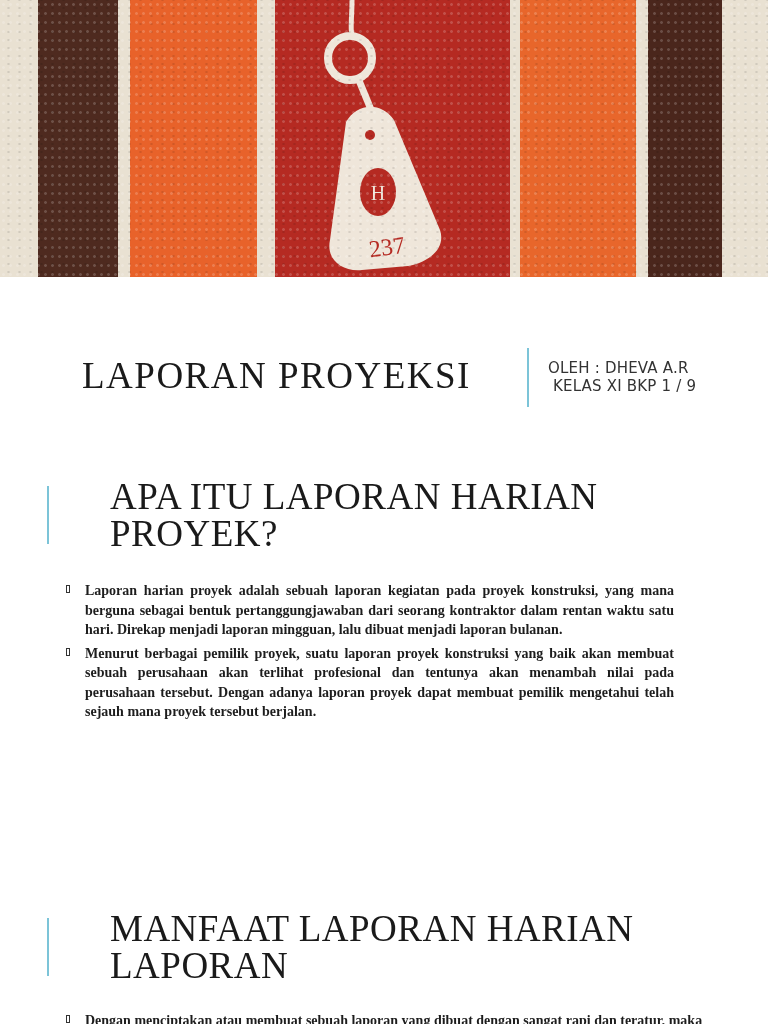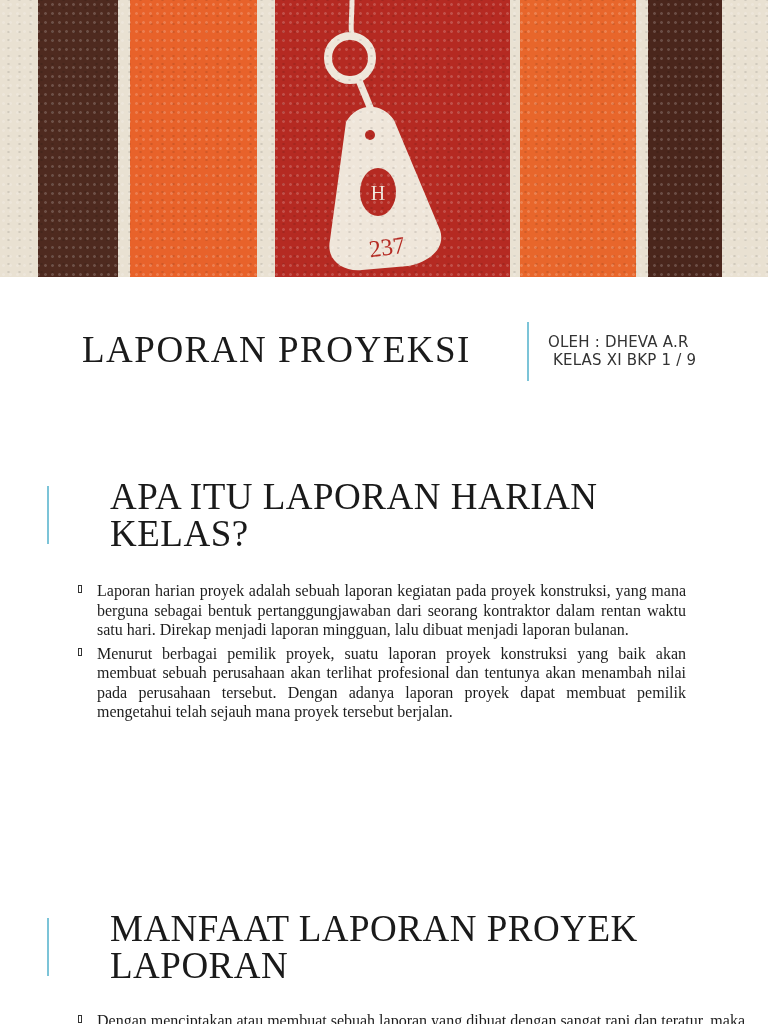--- a/index.html
+++ b/index.html
@@ -24,21 +24,21 @@
       background-image:
         radial-gradient(rgba(255,255,255,0.18) 1px, transparent 1.5px),
         radial-gradient(rgba(0,0,0,0.10) 1px, transparent 1.5px);
       background-size: 7px 9px, 11px 8px;
       background-position: 0 0, 3px 4px;
       pointer-events: none;
     }
     .keytag { position: absolute; left: 290px; top: 0; width: 200px; height: 277px; }
 
     .title-slide {
-      position: absolute; top: 322px; left: 0; width: 768px; height: 60px;
+      position: absolute; top: 348px; left: 0; width: 768px; height: 60px;
     }
     .main-title {
       position: absolute; left: 82px; top: 6px;
       font-size: 37px; letter-spacing: 1.5px; color: #1a1a1a;
       white-space: nowrap;
     }
     .title-divider {
       position: absolute; left: 527px; top: 0; width: 2px; height: 59px;
       background: #7cc4d8;
     }
@@ -53,22 +53,22 @@
     .sec-bar {
       position: absolute; left: 47px; width: 2px; background: #7cc4d8;
     }
     .sec-title {
       position: absolute; left: 69px;
       font-size: 37px; line-height: 37px; color: #1a1a1a;
       letter-spacing: 0.5px;
       margin-left: 41px;
     }
     .bullets {
-      position: absolute; left: 78px; width: 608px;
-      font-size: 16px; line-height: 19.5px; color: #1d1d1d;
+      position: absolute; left: 66px; width: 608px;
+      font-size: 14px; line-height: 19.5px; color: #1d1d1d; font-weight: bold;
     }
     .bullet { position: relative; padding-left: 19px; margin-bottom: 4px; text-align: justify; }
     .bullet-mark {
       position: absolute; left: 0; top: 4px;
       width: 4px; height: 8px; border: 1px solid #333; box-sizing: border-box;
     }
   </style>
 </head>
 <body>
 
@@ -97,38 +97,38 @@
   <div class="byline">
     <div>OLEH : DHEVA A.R</div>
     <div class="l2">KELAS XI BKP 1 / 9</div>
   </div>
 </div>
 
 <div class="section" style="top:478px;">
   <div class="sec-bar" style="top:8px; height:58px;"></div>
   <div class="sec-title" style="top:0;">
     <div>APA ITU LAPORAN HARIAN</div>
-    <div>KELAS?</div>
+    <div>PROYEK?</div>
   </div>
   <div class="bullets" style="top:103px;">
     <div class="bullet">
       <span class="bullet-mark"></span>
       <span>Laporan harian proyek adalah sebuah laporan kegiatan pada proyek konstruksi, yang mana berguna sebagai bentuk pertanggungjawaban dari seorang kontraktor dalam rentan waktu satu hari. Direkap menjadi laporan mingguan, lalu dibuat menjadi laporan bulanan.</span>
     </div>
     <div class="bullet">
       <span class="bullet-mark"></span>
       <span>Menurut berbagai pemilik proyek, suatu laporan proyek konstruksi yang baik akan membuat sebuah perusahaan akan terlihat profesional dan tentunya akan menambah nilai pada perusahaan tersebut. Dengan adanya laporan proyek dapat membuat pemilik mengetahui telah sejauh mana proyek tersebut berjalan.</span>
     </div>
   </div>
 </div>
 
 <div class="section" style="top:910px;">
   <div class="sec-bar" style="top:8px; height:58px;"></div>
   <div class="sec-title" style="top:0;">
-    <div>MANFAAT LAPORAN PROYEK</div>
+    <div>MANFAAT LAPORAN HARIAN</div>
     <div>LAPORAN</div>
   </div>
   <div class="bullets" style="top:101px; white-space:nowrap;">
     <div class="bullet">
       <span class="bullet-mark"></span>
       <span>Dengan menciptakan atau membuat sebuah laporan yang dibuat dengan sangat rapi dan teratur, maka</span>
     </div>
   </div>
 </div>
 

